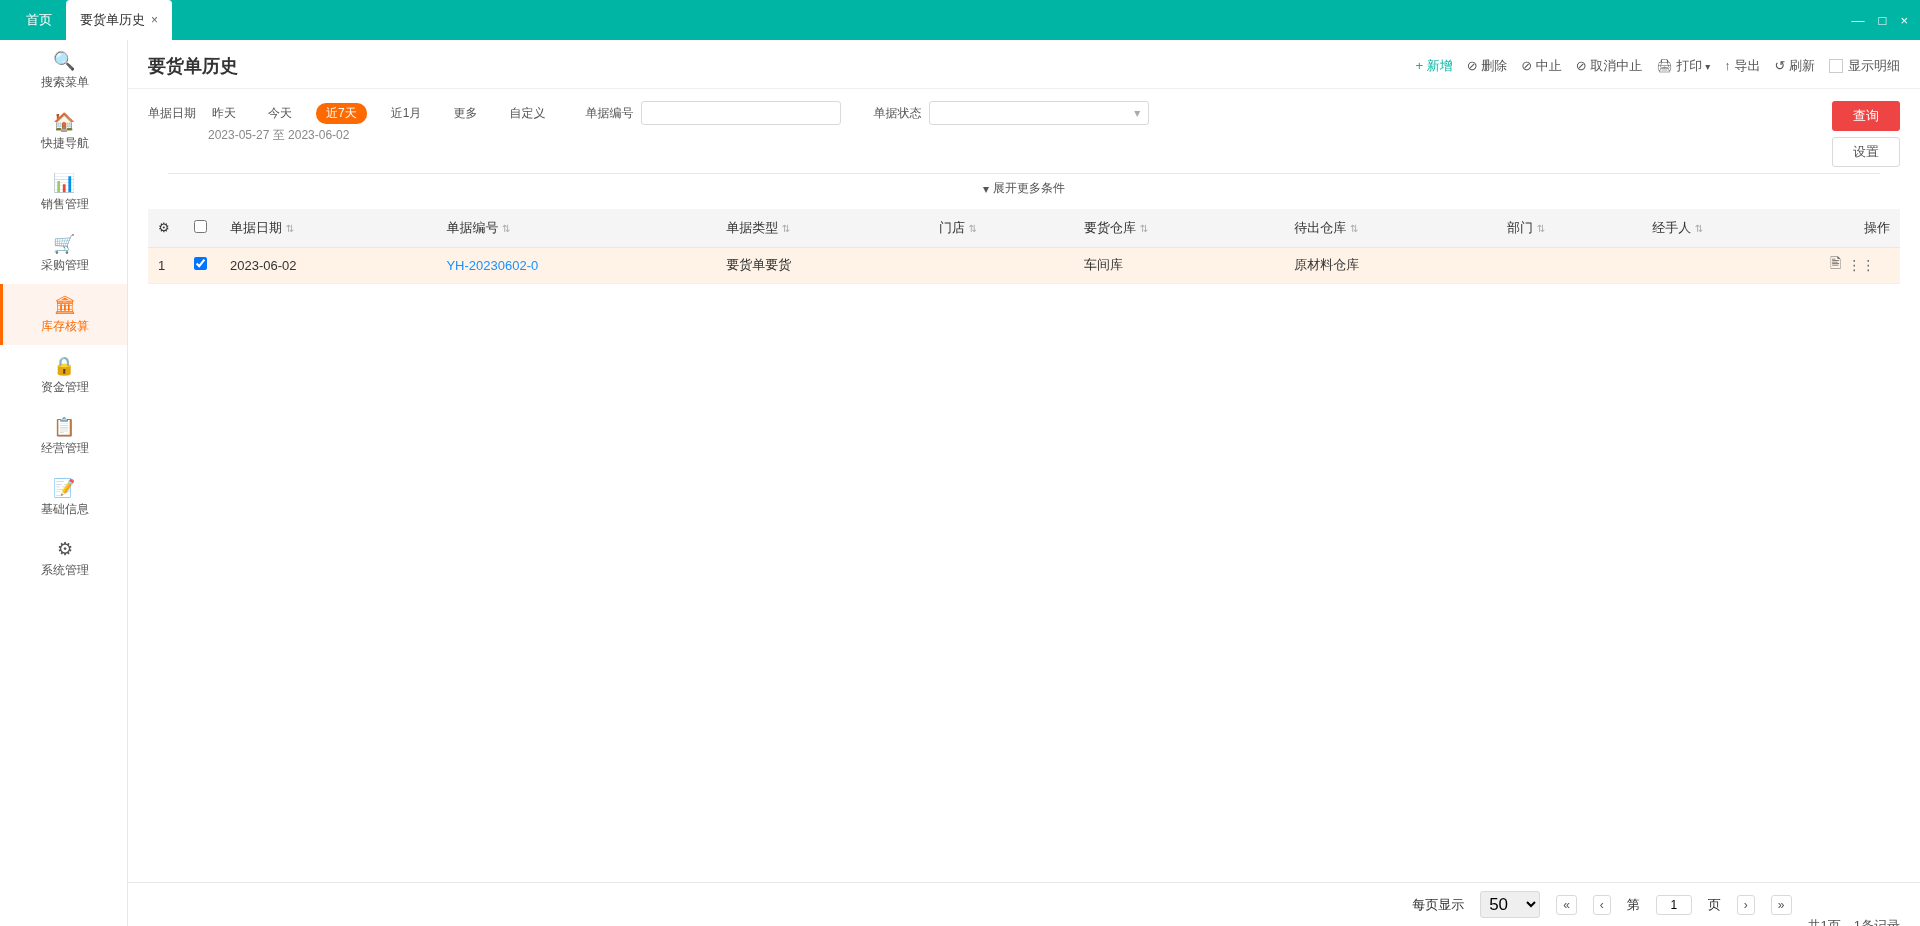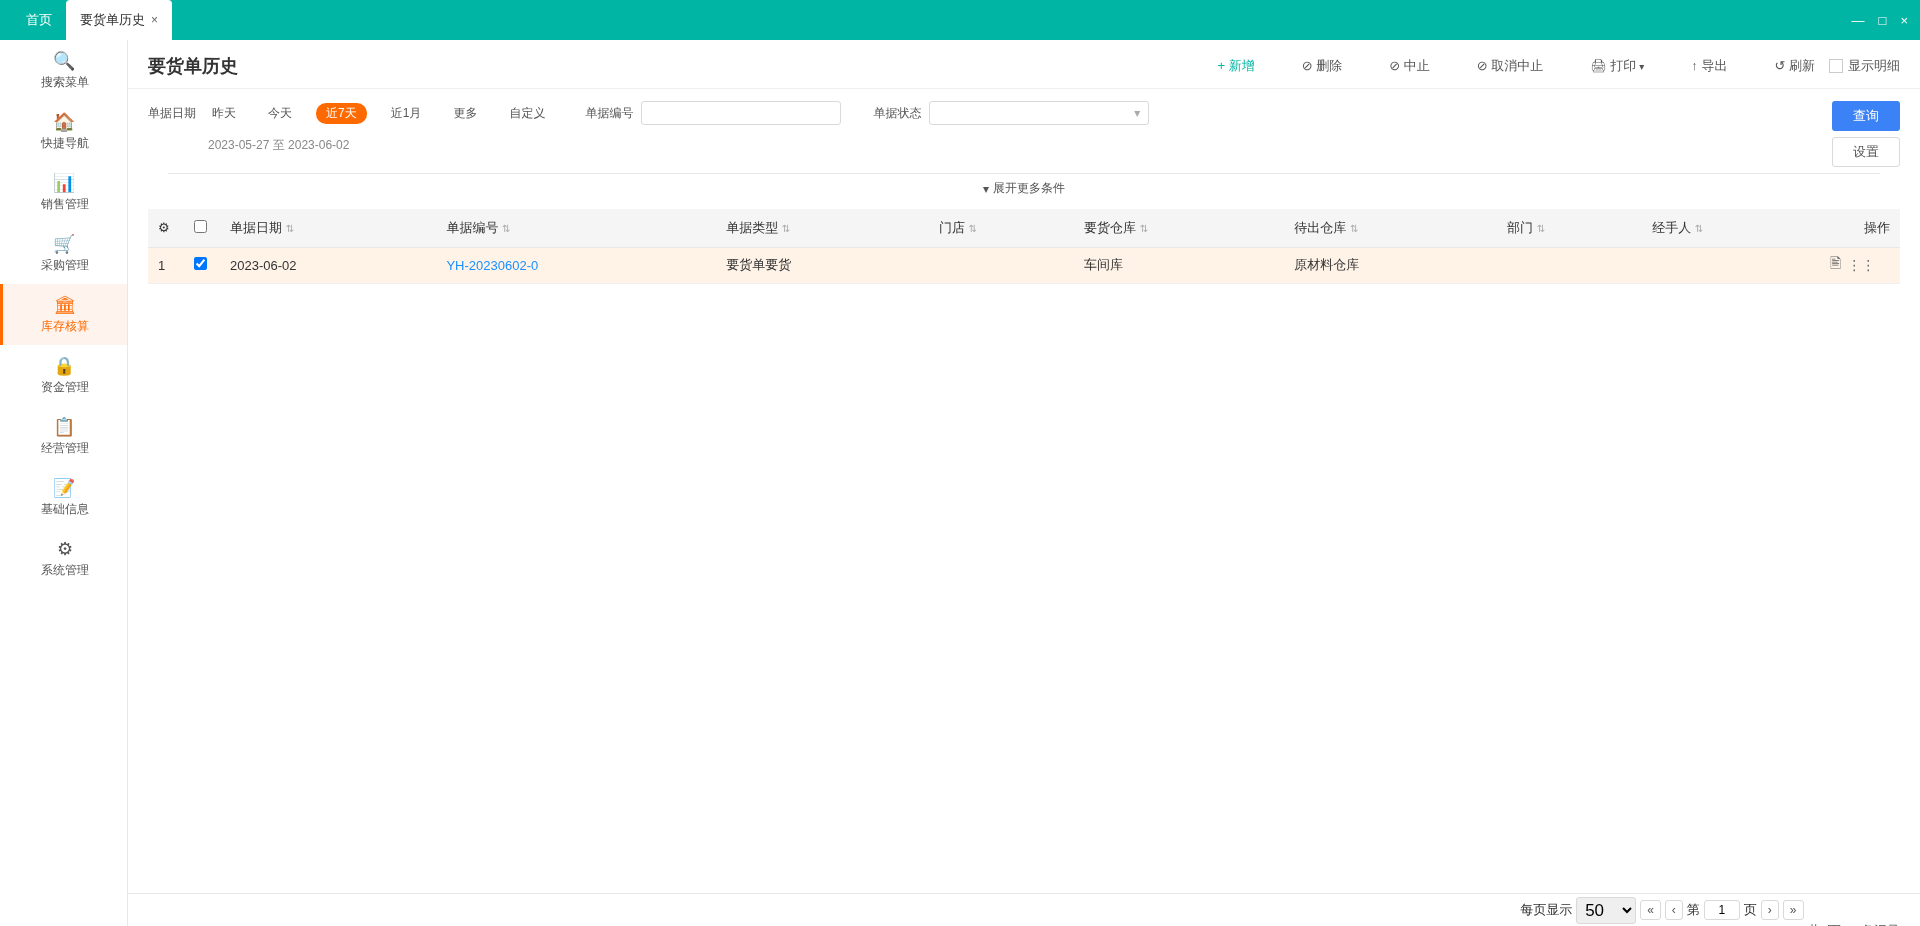--- a/index.html
+++ b/index.html
@@ -115,21 +115,20 @@
       gap: 14px;
     }
     .toolbar-btn {
       display: flex;
       align-items: center;
       gap: 3px;
       cursor: pointer;
       color: #555;
       font-size: 13px;
       white-space: nowrap;
-      margin-left: 33px;
     }
     .toolbar-btn.new-btn { color: #00b5a3; }
     .toolbar-btn.del-btn { color: #555; }
     .display-detail-btn {
       display: flex; align-items: center; gap: 3px; cursor: pointer; color: #555; font-size: 13px;
     }
     .checkbox-display { width: 14px; height: 14px; border: 1px solid #ccc; display: inline-block; margin-right: 2px; }
 
     
     .filter-area {
@@ -197,21 +196,21 @@
     }
 
     
     .action-buttons {
       display: flex;
       flex-direction: column;
       gap: 6px;
       margin-left: auto;
     }
     .btn-query {
-      background: #3b82f6;
+      background: #ef4444;
       color: #fff;
       border: none;
       border-radius: 3px;
       padding: 6px 20px;
       cursor: pointer;
       font-size: 13px;
     }
     .btn-settings {
       background: #fff;
       color: #555;
@@ -267,27 +266,27 @@
       background: #fffbf5;
       font-size: 13px;
       color: #333;
       display: flex;
       align-items: center;
       flex-shrink: 0;
     }
 
     
     .pagination-bar {
-      height: 33px;
+      height: 44px;
       border-top: 1px solid #e8e8e8;
       display: flex;
       align-items: center;
       justify-content: flex-end;
       padding: 0 20px;
-      gap: 4px;
+      gap: 16px;
       font-size: 13px;
       color: #333;
       flex-shrink: 0;
       background: #fff;
     }
     .page-size-select {
       border: 1px solid #d9d9d9;
       border-radius: 3px;
       padding: 2px 4px;
       font-size: 17px;
@@ -452,21 +451,21 @@
               <input class="filter-input" type="text" style="">
             </div>
             <div class="filter-inline-item">
               <span class="filter-label">单据状态</span>
               <div class="filter-select" style="width:220px;">
                 <span></span>
                 <span style="color:#aaa;">▾</span>
               </div>
             </div>
           </div>
-          <div style="margin-top:12px;padding-left:60px;">
+          <div style="margin-top:2px;padding-left:60px;">
             <span class="date-range-text">2023-05-27 至 2023-06-02</span>
           </div>
         </div>
         <div class="action-buttons">
           <button class="btn-query">查询</button>
           <button class="btn-settings">设置</button>
         </div>
       </div>
       <div class="expand-more-line"></div>
       <div class="expand-more">

